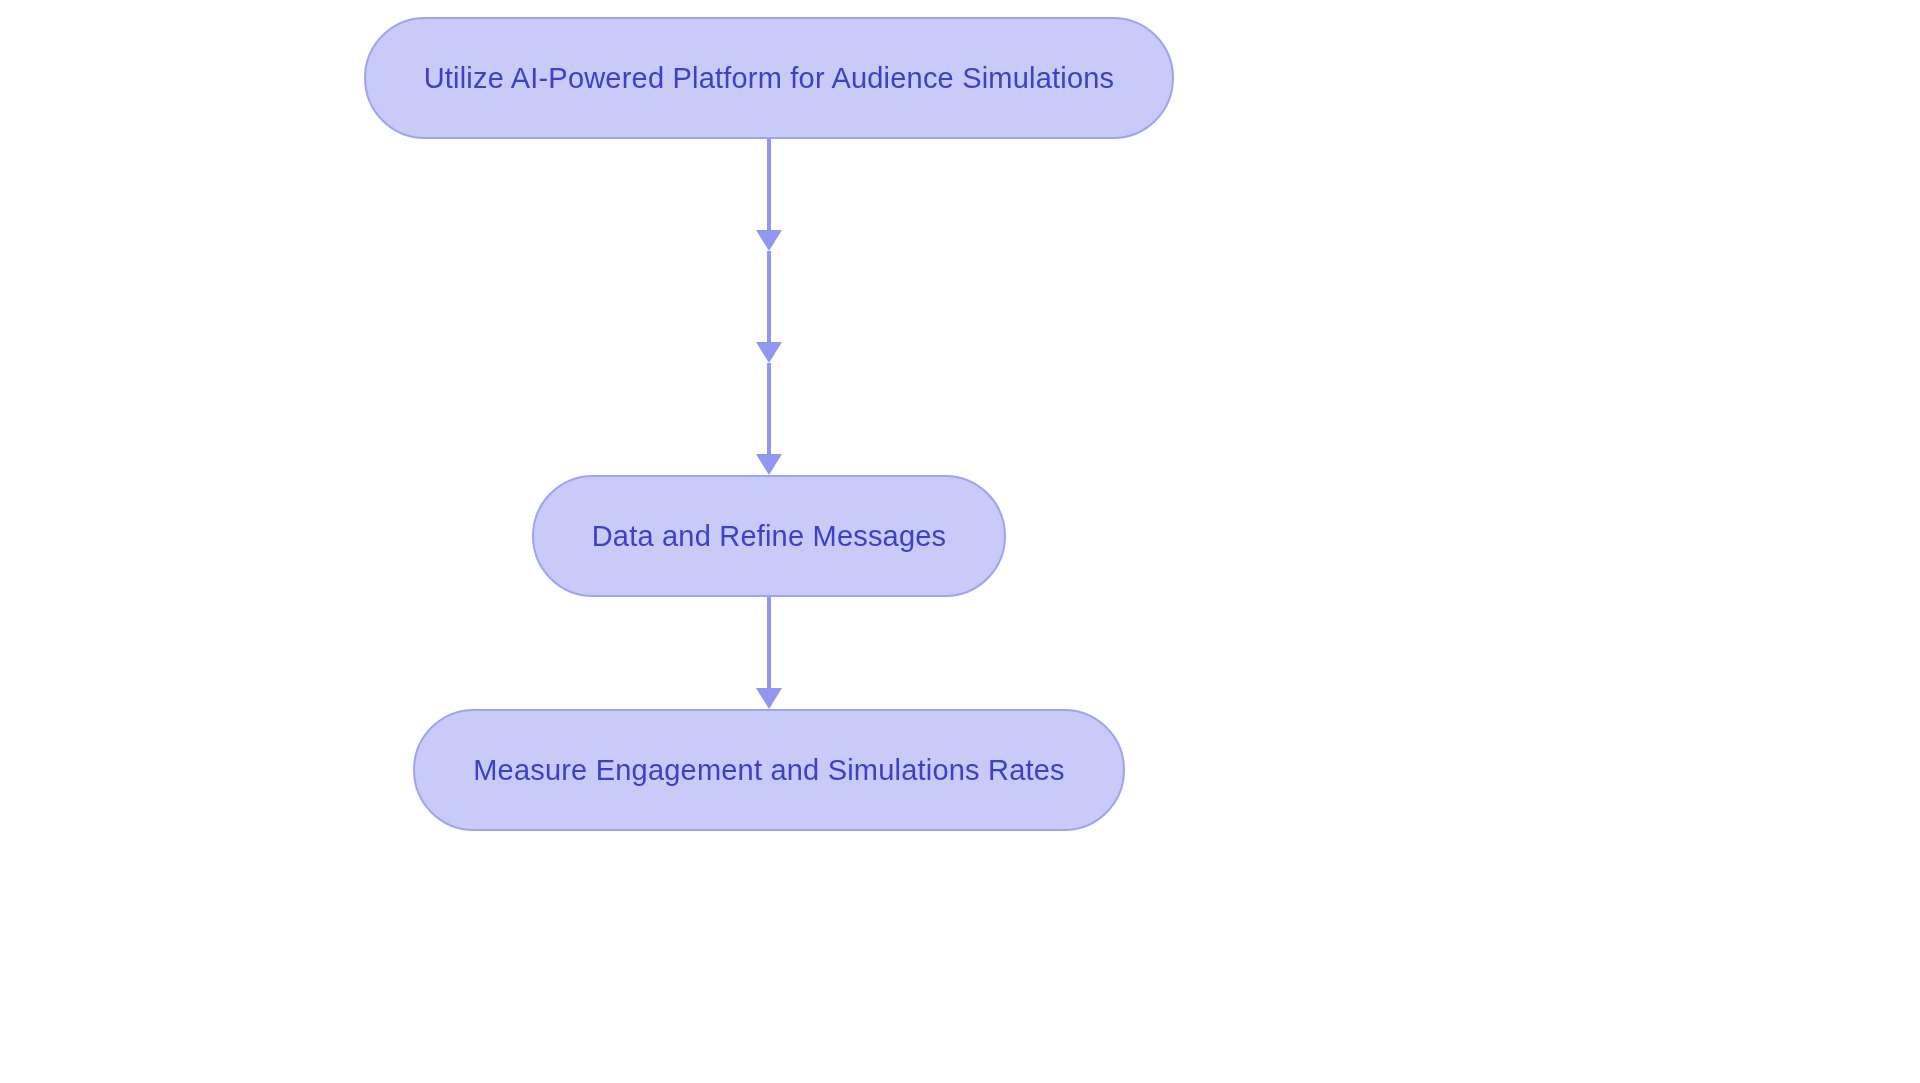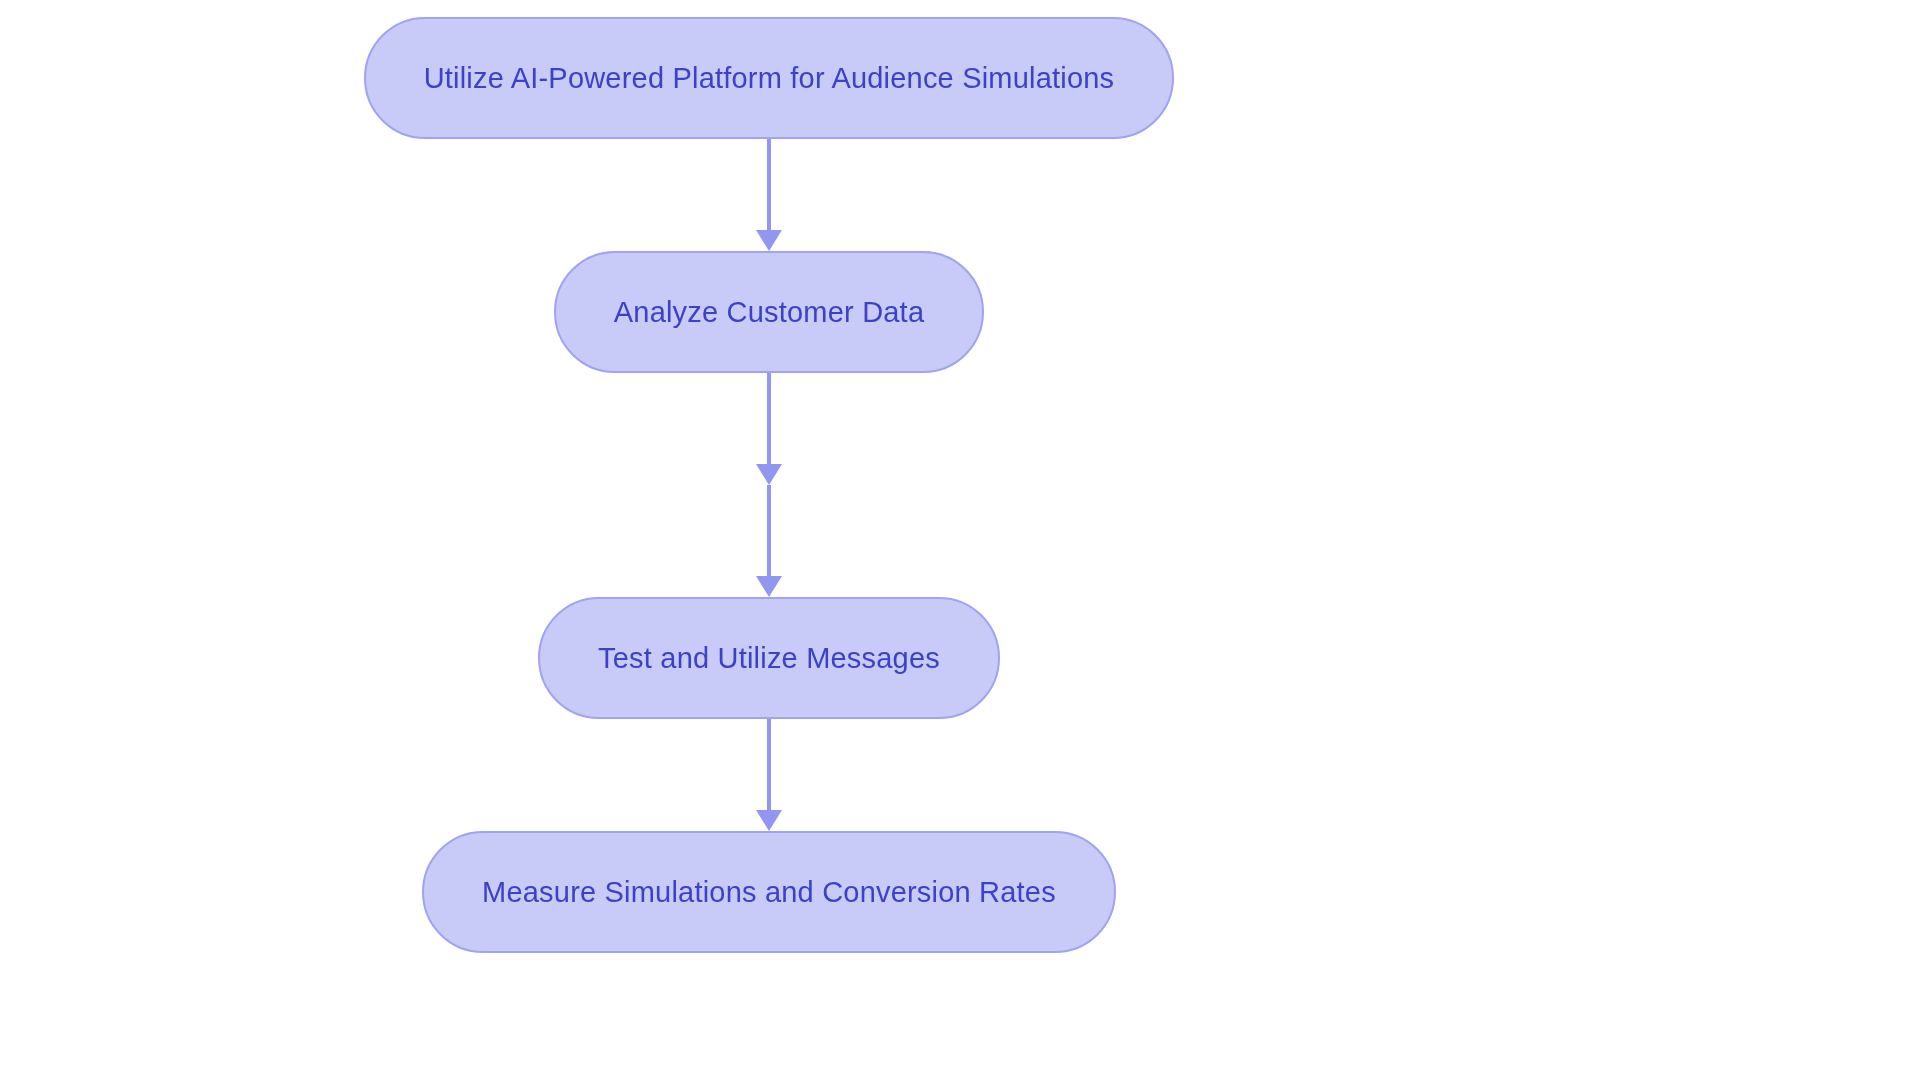--- a/index.html
+++ b/index.html
@@ -67,36 +67,35 @@
 <div class="canvas">
   <div class="flowchart">
 
     <div class="node">Utilize AI-Powered Platform for Audience Simulations</div>
 
     <div class="connector">
       <div class="line"></div>
       <div class="head"></div>
     </div>
 
-    <div class="node">Analyze Customer Data</div>
 
     <div class="connector">
       <div class="line"></div>
       <div class="head"></div>
     </div>
 
 
     <div class="connector">
       <div class="line"></div>
       <div class="head"></div>
     </div>
 
-    <div class="node">Test and Utilize Messages</div>
+    <div class="node">Data and Refine Messages</div>
 
     <div class="connector">
       <div class="line"></div>
       <div class="head"></div>
     </div>
 
-    <div class="node">Measure Simulations and Conversion Rates</div>
+    <div class="node">Measure Engagement and Simulations Rates</div>
 
   </div>
 </div>
 
 </body></html>

